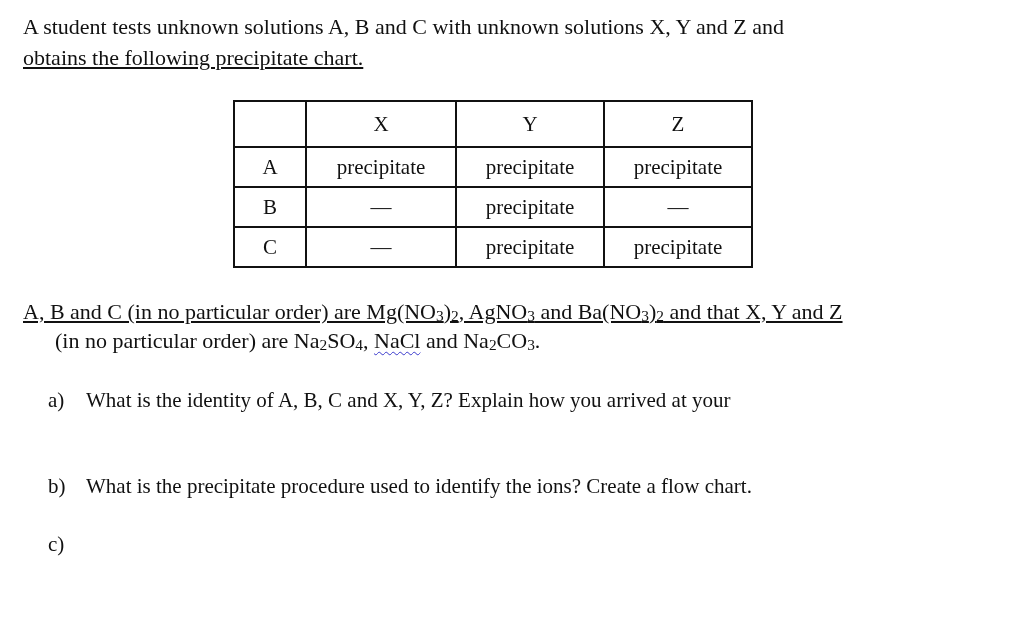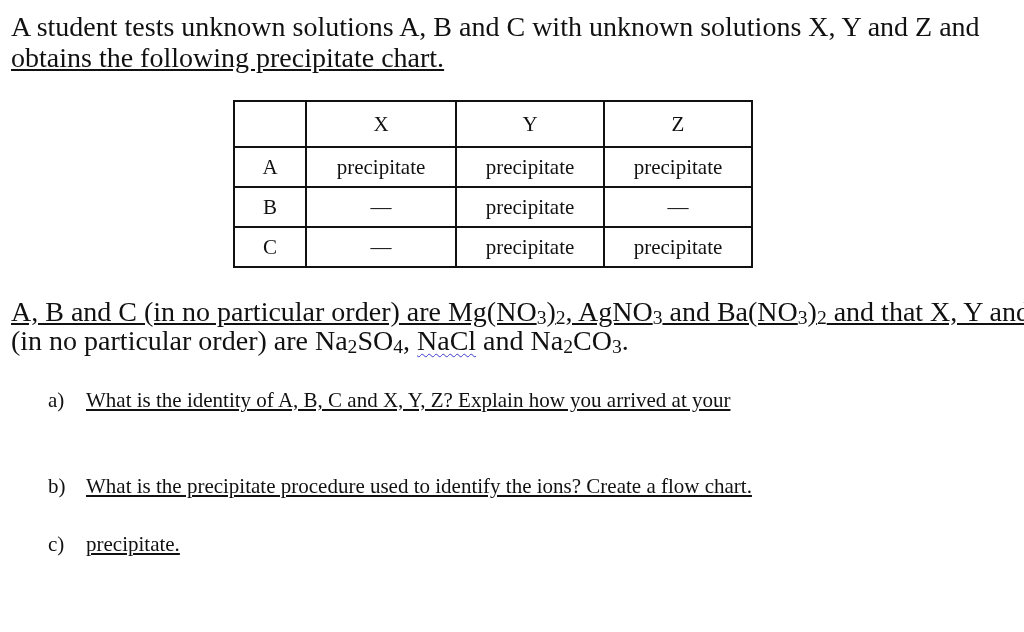--- a/index.html
+++ b/index.html
@@ -1,32 +1,32 @@
 <!DOCTYPE html>
 <html><head>
 <meta charset="utf-8">
 <style>
   html, body { margin:0; padding:0; background:#ffffff; }
   body { width:1024px; height:632px; position:relative; overflow:hidden;
          font-family:"Liberation Serif", "DejaVu Serif", serif; color:#111; }
-  .line { position:absolute; left:11px; font-size:28px; white-space:nowrap; line-height:26px; }
+  .line { position:absolute; left:23px; font-size:22px; white-space:nowrap; line-height:26px; }
   .intro1 { top:14px; }
   .intro2 { top:45px;text-decoration:underline; }
   table.chart { position:absolute; left:233px; top:100px; border-collapse:collapse;
                 font-size:21px; }
   table.chart td, table.chart th { border:2px solid #111; text-align:center; font-weight:normal;
                 padding:0; }
   table.chart tr.head td { height:44px; }
   table.chart tr.body td { height:38px; }
   .c0 { width:70px; } .c1 { width:148px; } .c2 { width:146px; } .c3 { width:146px; }
   .para1 { top:299px;text-decoration:underline; }
-  .para2 { top:328px; }
+  .para2 { top:328px;margin-left:32px; }
   .q { position:absolute; font-size:21px; line-height:29px; white-space:nowrap; }
   .q .lbl { position:absolute; left:0; top:0; }
-  .q .txt { position:absolute; left:38px; top:0;text-decoration:underline; }
+  .q .txt { position:absolute; left:38px; top:0; }
   .qa { left:48px; top:386px; }
   .qb { left:48px; top:472px; }
   .qc { left:48px; top:530px; }
   sub { font-size:0.7em; vertical-align:-0.15em; line-height:0; }
   .squiggle { text-decoration:underline wavy #3a3acc; text-decoration-thickness:1px; text-underline-offset:3px; }
 </style>
 </head>
 <body>
 
 <div>
@@ -78,15 +78,14 @@
 <div class="q qb">
   <span class="lbl">b)</span>
   <span class="txt">
     <div>What is the precipitate procedure used to identify the ions? Create a flow chart.</div>
   </span>
 </div>
 
 <div class="q qc">
   <span class="lbl">c)</span>
   <span class="txt">
-    <div>precipitate.</div>
   </span>
 </div>
 
 </body></html>

